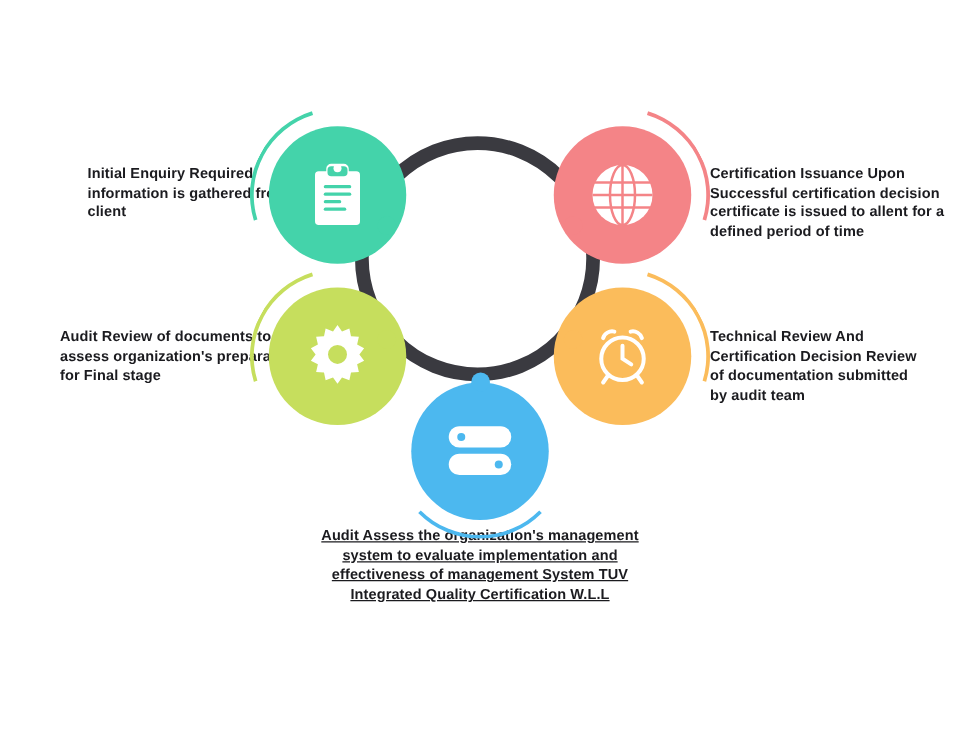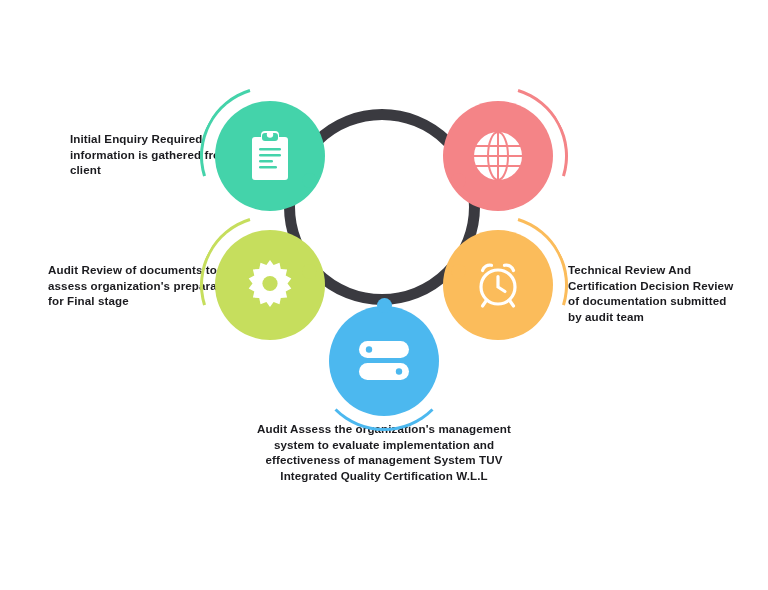--- a/index.html
+++ b/index.html
@@ -34,21 +34,21 @@
     white-space: pre-line;
   }
   .caption.left  { text-align: left; }
   .caption.right { text-align: left; }
   .caption.center{ text-align: center; }
 
   #cap-enquiry  { left: 70px;  top: 131px;  width: 185px; }
   #cap-audit-review { left: 48px; top: 262px; width: 205px; }
   #cap-issuance { left: 568px; top: 131px;  width: 200px; }
   #cap-technical{ left: 568px; top: 262px;  width: 172px; }
-  #cap-assess   { left: 238px; top: 421px;  width: 292px; }
+  #cap-assess   { left: 238px; top: 421px;  width: 292px; text-decoration: underline; }
 
   
   #wheel {
     position: absolute;
     left: 180px;
     top: 88px;
     width: 408px;
     height: 340px;
   }
 
@@ -134,20 +134,21 @@
   #dot-technical { left: 271px; top: 176px; background: #FBBC5B; }
   #dot-assess    { left: 197px; top: 210px; background: #4CB8EF; }
 </style>
 </head>
 <body>
 
 <div id="stage">
 
   <div class="caption left" id="cap-enquiry">Initial Enquiry Required information is gathered from client</div>
 
+  <div class="caption right" id="cap-issuance">Certification Issuance Upon Successful certification decision certificate is issued to allent for a defined period of time</div>
 
   <div class="caption left" id="cap-audit-review">Audit Review of documents to assess organization's preparation for Final stage</div>
 
   <div class="caption right" id="cap-technical">Technical Review And Certification Decision Review of documentation submitted by audit team</div>
 
   <div class="caption center" id="cap-assess">Audit Assess the organization's management system to evaluate implementation and effectiveness of management System TUV Integrated Quality Certification W.L.L</div>
 
   <div id="wheel">
 
     <div class="arc" id="arc-enquiry"></div>

